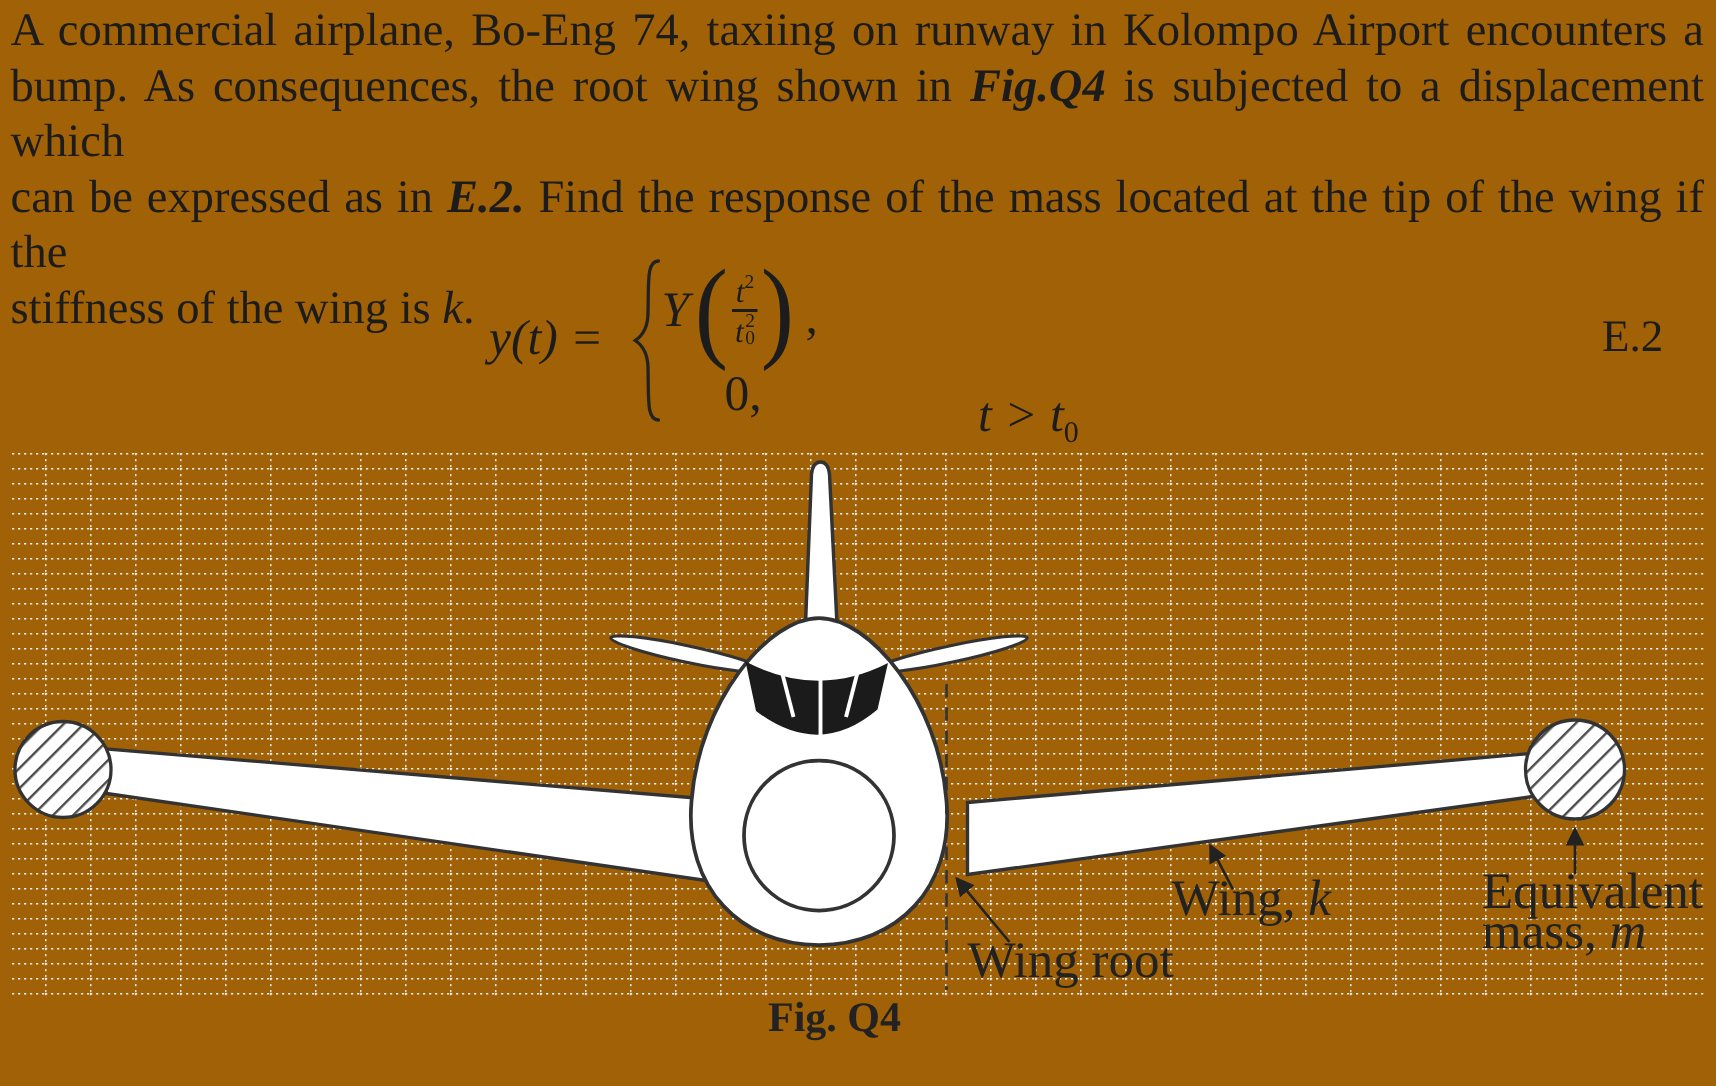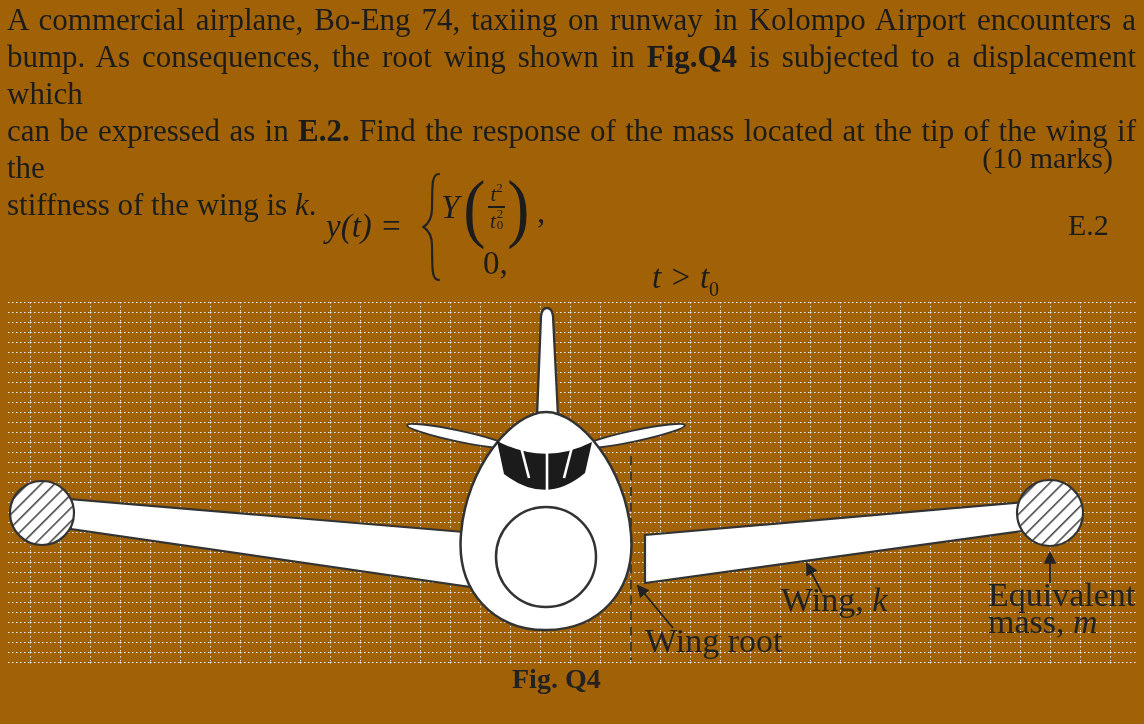--- a/index.html
+++ b/index.html
@@ -4,21 +4,21 @@
 <style>
   html,body{margin:0;padding:0;background:#ffffff;}
   #page{
     position:relative;width:1144px;height:724px;background:#a16207;overflow:hidden;
     font-family:"Liberation Serif","DejaVu Serif",serif;color:var(--ink,#1c1c1c);
   }
   
   #question{position:absolute;left:7px;top:1px;width:1129px;font-size:31px;line-height:37px;}
   .qline{text-align:justify;text-align-last:justify;white-space:normal;}
   .qline.last{text-align:right;text-align-last:left;font-family:Liberation Serif, serif;}
-  .b{font-weight:bold;}
+  .b{font-weight:bold;font-style:italic;}
   .i{font-style:italic;}
   #marks{position:absolute;right:31px;top:141px;font-size:30px;line-height:34px;}
   
   .eq{position:absolute;font-size:33px;line-height:40px;}
   #eq-lhs{left:326px;top:206px;font-style:italic;}
   #eq-case1{left:441px;top:172px;height:70px;display:flex;align-items:center;}
   .coeff{font-style:italic;font-size:33px;margin-right:3px;}
   .bigparen{font-size:74px;line-height:56px;display:inline-block;transform:scaleY(1.02) scaleX(.9);font-weight:400;}
   .frac{display:inline-flex;flex-direction:column;align-items:center;font-size:21px;line-height:22px;margin:0 1px;font-style:italic;}
   .frac .num,.frac .den{display:inline-flex;align-items:flex-start;padding:0 2px;}
@@ -45,21 +45,20 @@
 
 <div id="page">
 
   <div id="question">
     <div class="qline">A commercial airplane, Bo-Eng 74, taxiing on runway in Kolompo Airport encounters a</div>
     <div class="qline"><span>bump. As consequences, the root wing shown in </span><span class="b">Fig.Q4</span><span> is subjected to a displacement which</span></div>
     <div class="qline"><span>can be expressed as in </span><span class="b">E.2.</span><span> Find the response of the mass located at the tip of the wing if the</span></div>
     <div class="qline last"><span>stiffness of the wing is </span><span class="i">k</span><span>.</span></div>
   </div>
 
-  <div id="marks">(10 marks)</div>
 
   <div class="eq" id="eq-lhs">y(t) =</div>
 
   <svg id="brace-svg" width="22" height="112" viewBox="0 0 22 112">
     <path d="M 18 3 C 10 3 11.5 17 11 38 C 10.8 48 7 53 2.5 56 C 7 59 10.8 64 11 74 C 11.5 95 10 109 18 109" fill="none" stroke="#222" stroke-width="2.2" stroke-linecap="round"></path>
   </svg>
 
   <div class="eq" id="eq-case1">
     <span class="coeff">Y</span>
     <span class="bigparen">(</span>

